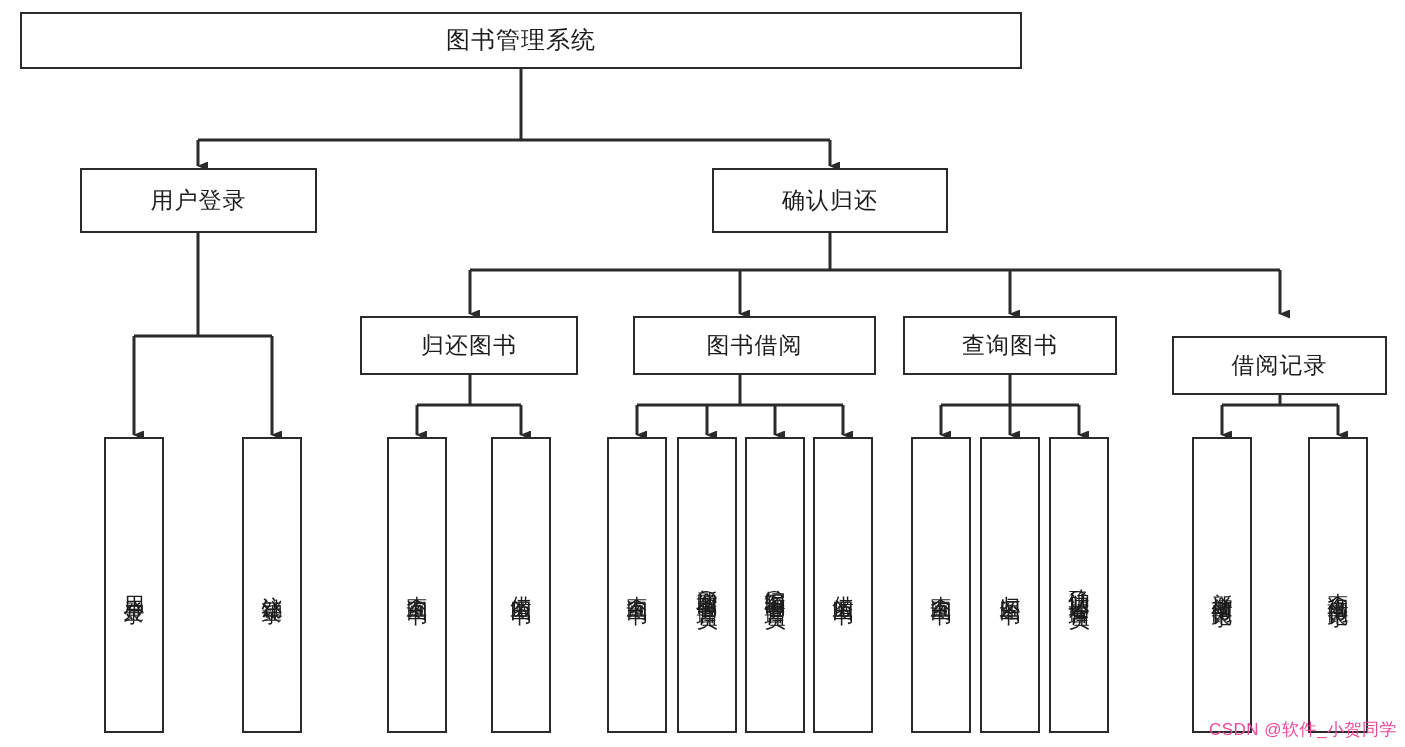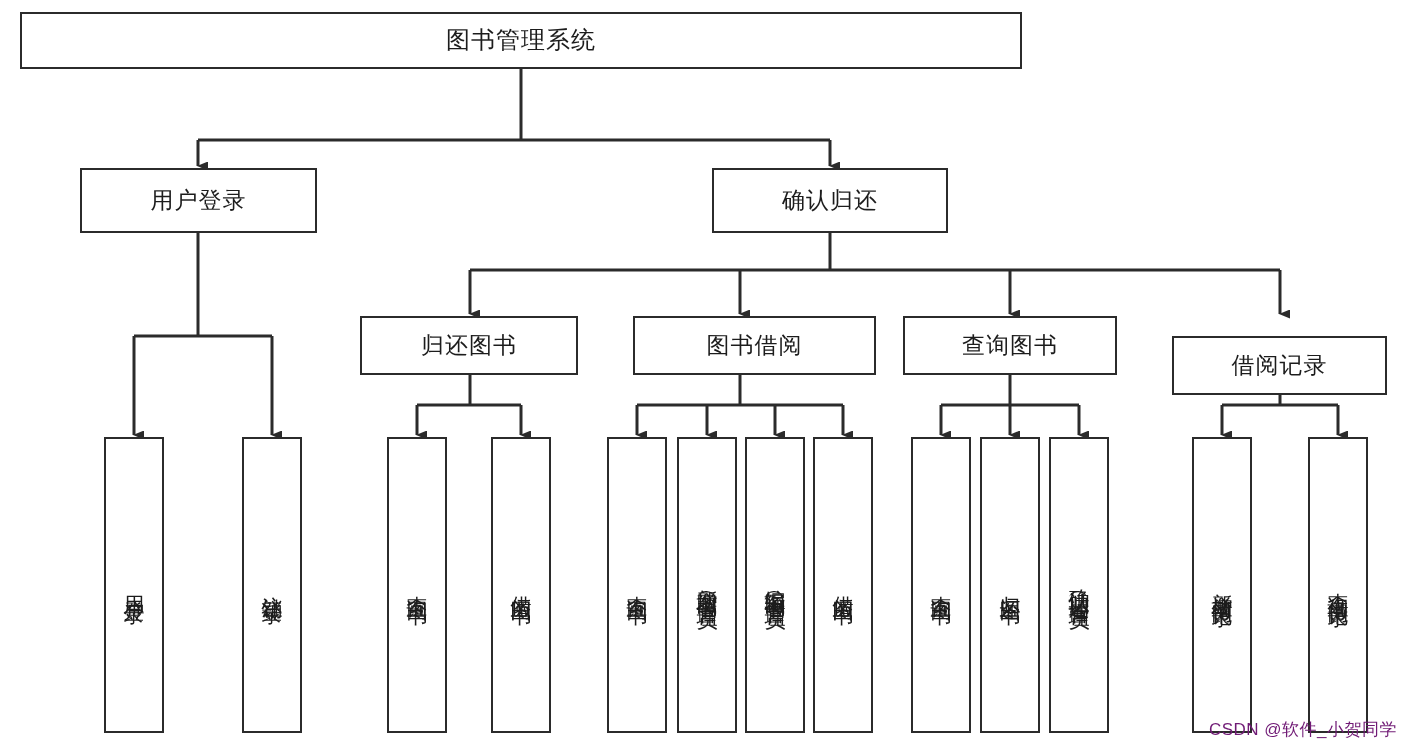--- a/index.html
+++ b/index.html
@@ -61,21 +61,21 @@
     font-size: 21px;
     line-height: 1.05;
     letter-spacing: 3px;
     max-height: 100%;
   }
   #watermark {
     position: absolute;
     right: 8px;
     bottom: 6px;
     font-size: 17px;
-    color: #701a75;
+    color: #ec4899;
     letter-spacing: 0.5px;
     white-space: nowrap;
     user-select: none;
     margin-left: 12px;
   }
 </style>
 </head>
 <body>
 
 <div id="canvas">

